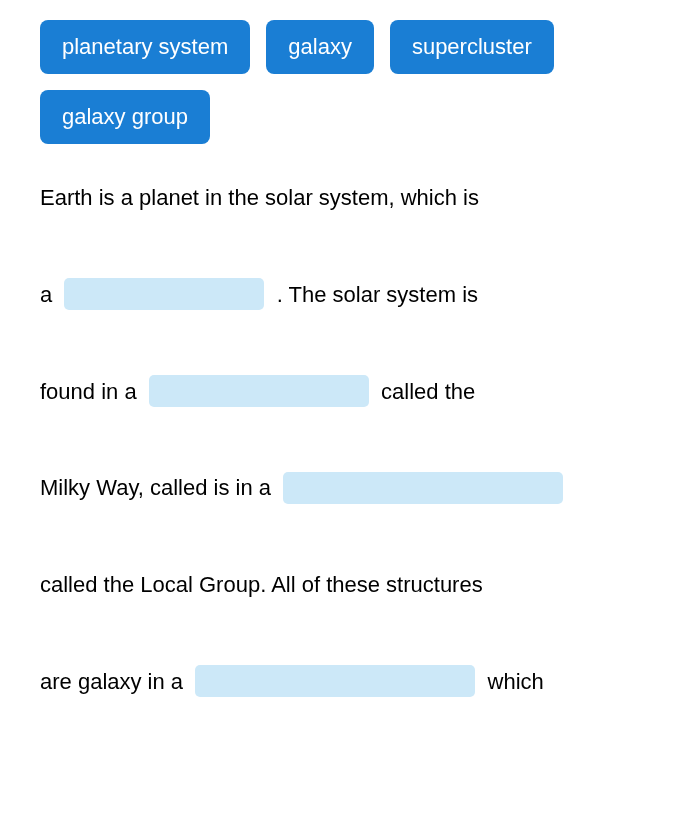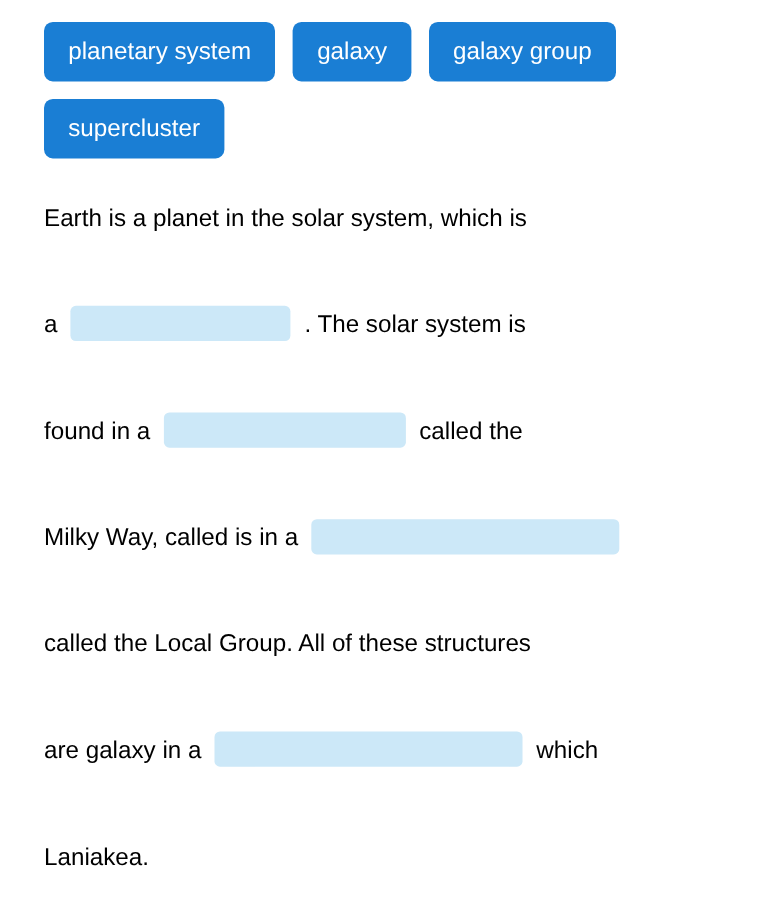--- a/index.html
+++ b/index.html
@@ -63,22 +63,22 @@
     .blank-xl {
       width: 280px;
     }
   </style>
 </head>
 <body>
 
 <div class="chips-container">
   <div class="chip">planetary system</div>
   <div class="chip">galaxy</div>
+  <div class="chip">supercluster</div>
   <div class="chip">galaxy group</div>
-  <div class="chip">supercluster</div>
 </div>
 
 <div class="passage">
   <span>Earth is a planet in the solar system, which is</span>
   <br><br>
   <span>a</span>
   &nbsp;<span class="blank blank-sm"></span>&nbsp;
   <span>. The solar system is</span>
   <br><br>
   <span>found in a</span>
@@ -87,14 +87,13 @@
   <br><br>
   <span>Milky Way, called is in a</span>
   &nbsp;<span class="blank blank-xl"></span>
   <br><br>
   <span>called the Local Group. All of these structures</span>
   <br><br>
   <span>are galaxy in a</span>
   &nbsp;<span class="blank blank-xl"></span>&nbsp;
   <span>which</span>
   <br><br>
-  <span>Laniakea.</span>
 </div>
 
 </body></html>

